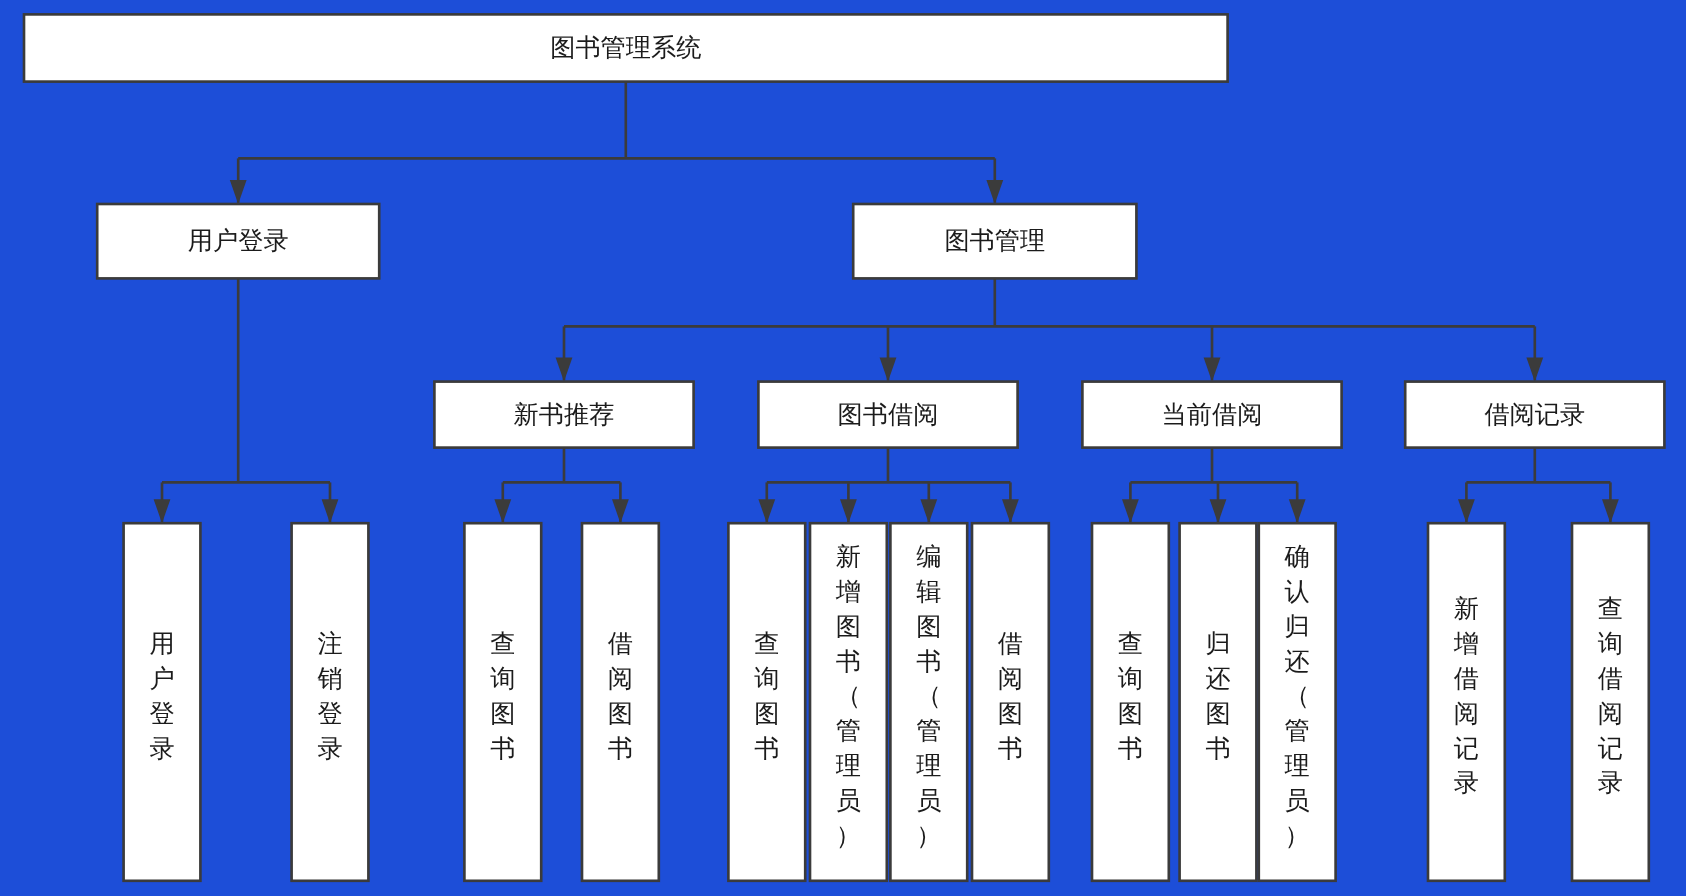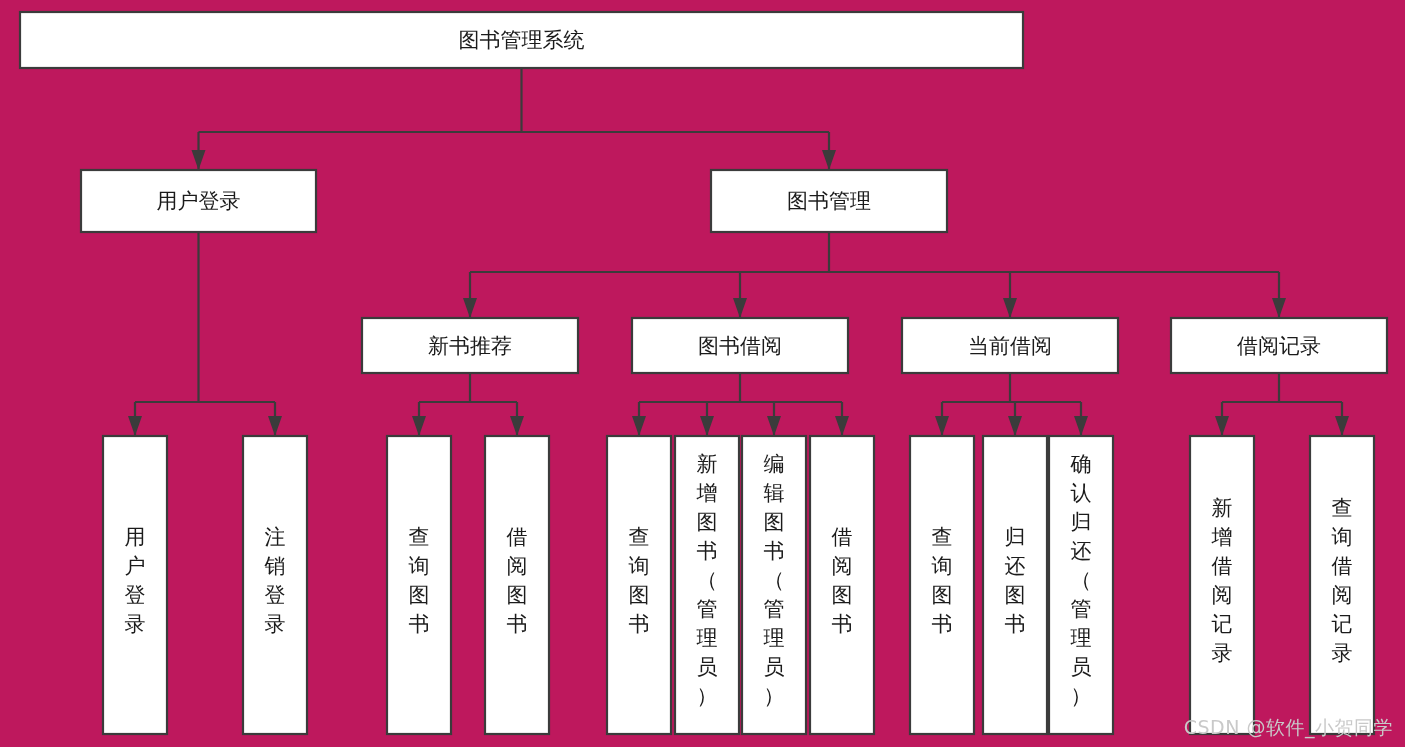--- a/index.html
+++ b/index.html
@@ -11,21 +11,21 @@
   body {
     width: 1405px;
     height: 747px;
     font-family: "DejaVu Sans", "Liberation Sans", sans-serif;
     overflow: hidden;
   }
   #diagram-root {
     position: relative;
     width: 1405px;
     height: 747px;
-    background: #be185d;
+    background: #1d4ed8;
   }
   svg.tree-canvas {
     position: absolute;
     left: 0;
     top: 0;
     width: 1405px;
     height: 747px;
     display: block;
   }
   .node-box {
@@ -205,14 +205,13 @@
           <rect x="1190" y="436" width="64" height="298" class="node-box"></rect>
           <text x="1222" class="node-label-vertical"><tspan x="1222" y="514.5">新</tspan><tspan x="1222" y="543.5">增</tspan><tspan x="1222" y="572.5">借</tspan><tspan x="1222" y="601.5">阅</tspan><tspan x="1222" y="630.5">记</tspan><tspan x="1222" y="659.5">录</tspan></text>
         </g>
         <g>
           <rect x="1310" y="436" width="64" height="298" class="node-box"></rect>
           <text x="1342" class="node-label-vertical"><tspan x="1342" y="514.5">查</tspan><tspan x="1342" y="543.5">询</tspan><tspan x="1342" y="572.5">借</tspan><tspan x="1342" y="601.5">阅</tspan><tspan x="1342" y="630.5">记</tspan><tspan x="1342" y="659.5">录</tspan></text>
         </g>
       </g>
   </svg>
 
-  <div class="watermark-text">CSDN @软件_小贺同学</div>
 </div>
 
 </body></html>

